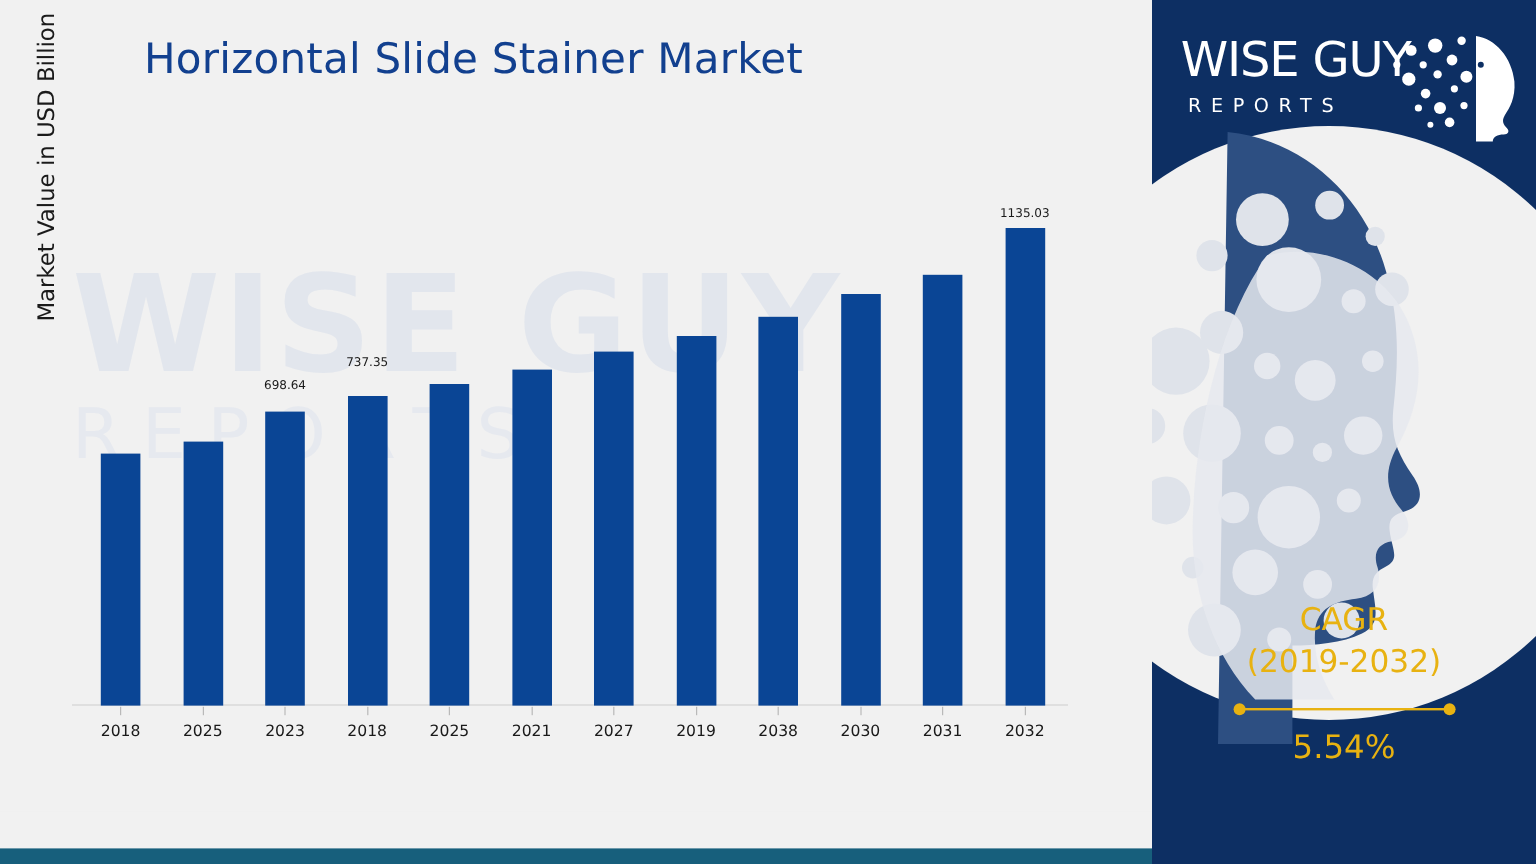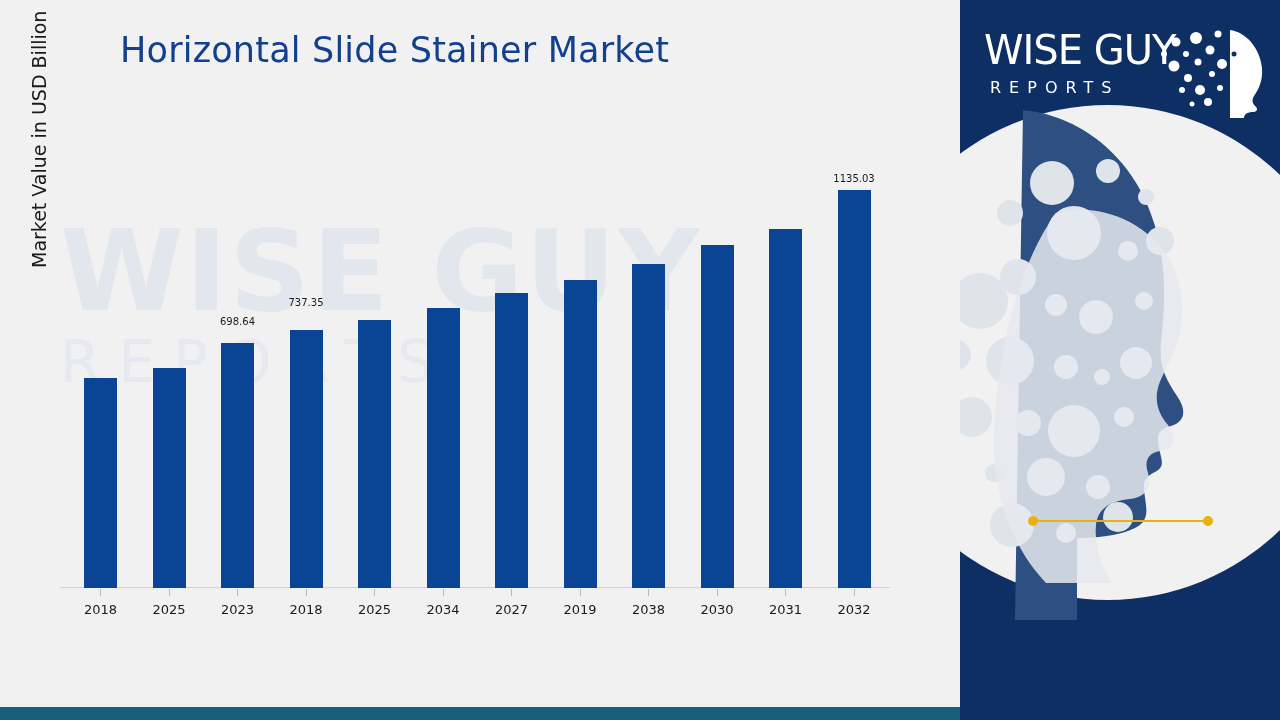--- a/index.html
+++ b/index.html
@@ -180,21 +180,21 @@
             <div class="x-tick-label">2018</div>
           </div>
           <div class="bar-group" style="left: 298px;">
             <div class="bar" style="height: 268px; background: rgb(10, 69, 149);"></div>
             <div class="bar-tick"></div>
             <div class="x-tick-label">2025</div>
           </div>
           <div class="bar-group" style="left: 366.5px;">
             <div class="bar" style="height: 280px; background: rgb(10, 69, 149);"></div>
             <div class="bar-tick"></div>
-            <div class="x-tick-label">2034</div>
+            <div class="x-tick-label">2021</div>
           </div>
           <div class="bar-group" style="left: 435px;">
             <div class="bar" style="height: 295px; background: rgb(10, 69, 149);"></div>
             <div class="bar-tick"></div>
             <div class="x-tick-label">2027</div>
           </div>
           <div class="bar-group" style="left: 503.5px;">
             <div class="bar" style="height: 308px; background: rgb(10, 69, 149);"></div>
             <div class="bar-tick"></div>
             <div class="x-tick-label">2019</div>
@@ -300,21 +300,26 @@
           <circle cx="40" cy="80" r="2.5"></circle>
           <path d="M78 6 C94 8 108 24 110 44 C111 58 106 66 102 72
                    C99 77 101 80 104 83 C106 85 105 88 101 88
                    C96 88 92 90 92 94 L78 94 Z"></path>
           <circle cx="82" cy="30" r="2.5" fill="#0d2f63"></circle>
         </g>
       </svg>
     </div>
 
     <div id="cagr-block">
+      <div id="cagr-heading">
+        <div>CAGR</div>
+        <div>(2019-2032)</div>
+      </div>
       <div id="cagr-divider">
         <span class="dot left"></span>
         <span class="rule"></span>
         <span class="dot right"></span>
       </div>
+      <div id="cagr-value">5.54%</div>
     </div>
 
   </div>
 </div>
 
 </body></html>

